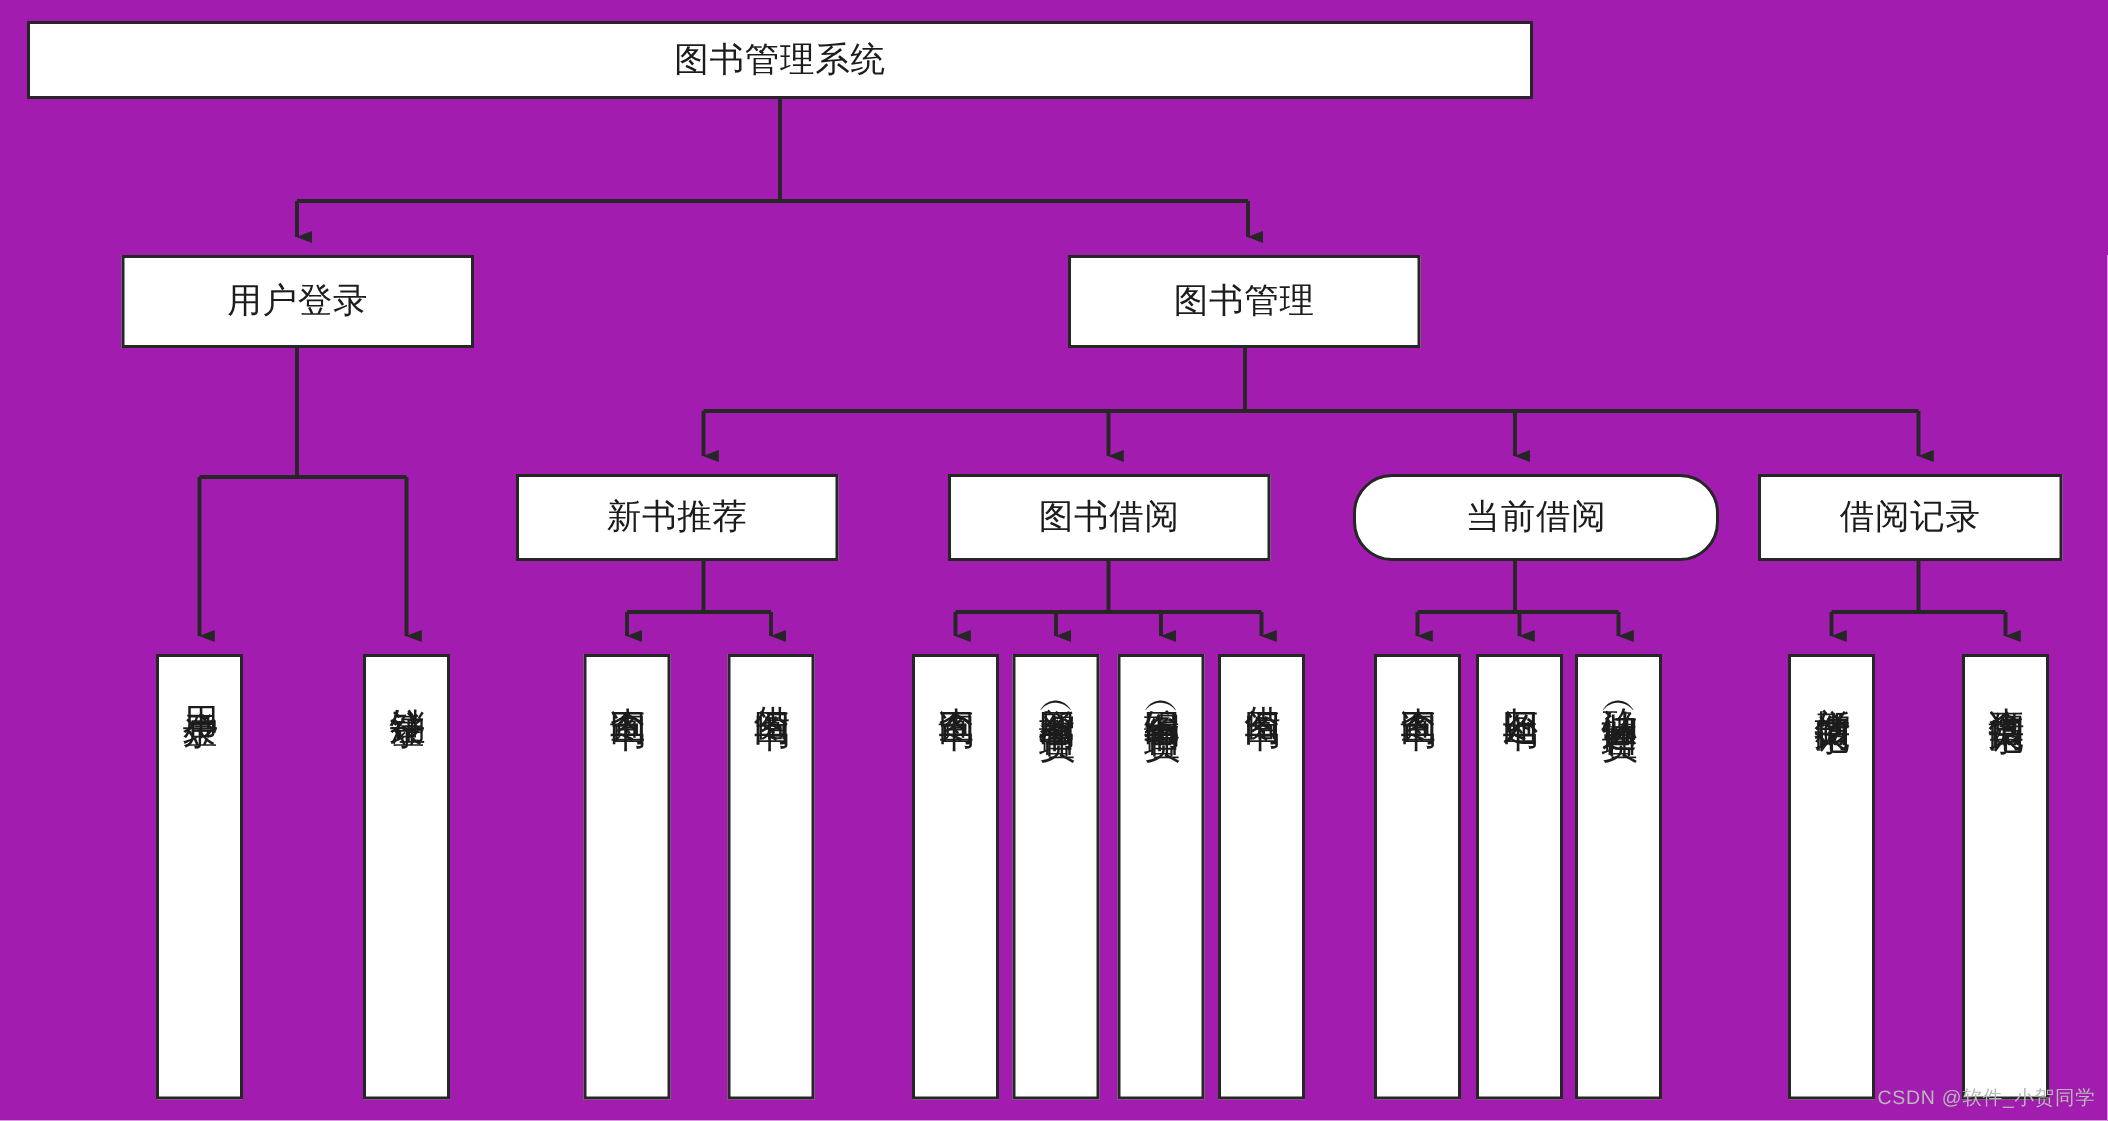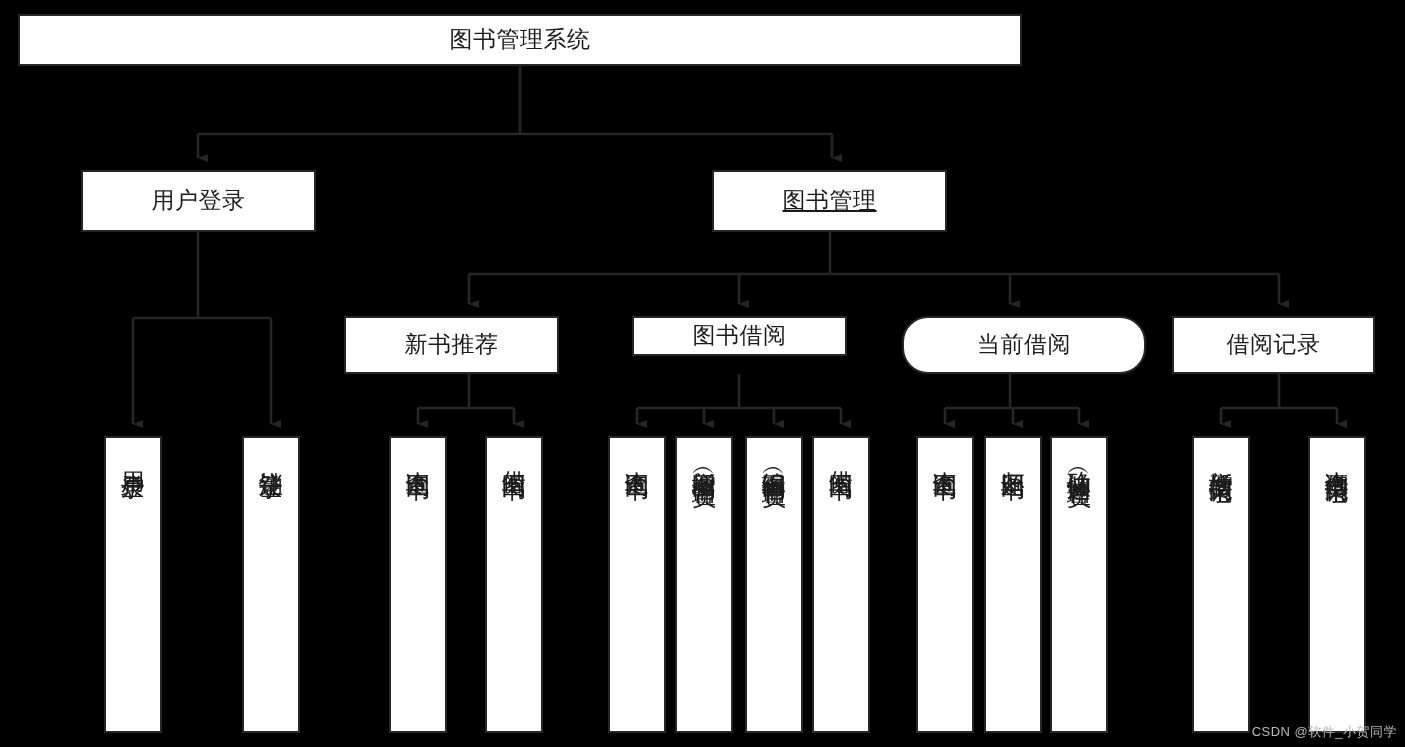--- a/index.html
+++ b/index.html
@@ -4,21 +4,21 @@
 <style>
   html,body{margin:0;padding:0;background:#ffffff;}
   body{
     font-family:"Liberation Sans","DejaVu Sans",sans-serif;
     color:#1a1a1a;
   }
   #canvas{
     position:relative;
     width:1405px;
     height:747px;
-    background:#000000;
+    background:#a21caf;
     overflow:hidden;
   }
   svg#wires{
     position:absolute;
     left:0;top:0;
     width:1405px;height:747px;
     pointer-events:none;
   }
   .node{
     position:absolute;
@@ -122,28 +122,28 @@
     </g>
   </svg>
 
   <div class="node root" style="left:18px;top:14px;width:1004px;height:52px;">
     <span class="hlabel">图书管理系统</span>
   </div>
 
   <div class="node" style="left:81px;top:170px;width:235px;height:62px;">
     <span class="hlabel">用户登录</span>
   </div>
-  <div class="node" style="left:712px;top:170px;width:235px;height:62px;text-decoration:underline;">
+  <div class="node" style="left:712px;top:170px;width:235px;height:62px;">
     <span class="hlabel">图书管理</span>
   </div>
 
   <div class="node" style="left:344px;top:316px;width:215px;height:58px;">
     <span class="hlabel">新书推荐</span>
   </div>
-  <div class="node" style="left:632px;top:316px;width:215px;height:40px;">
+  <div class="node" style="left:632px;top:316px;width:215px;height:58px;">
     <span class="hlabel">图书借阅</span>
   </div>
   <div class="node" style="left:902px;top:316px;width:244px;height:58px;border-radius:26px;">
     <span class="hlabel">当前借阅</span>
   </div>
   <div class="node" style="left:1172px;top:316px;width:203px;height:58px;">
     <span class="hlabel">借阅记录</span>
   </div>
 
   <div class="node leaf" style="left:104px;top:436px;width:58px;height:297px;">

